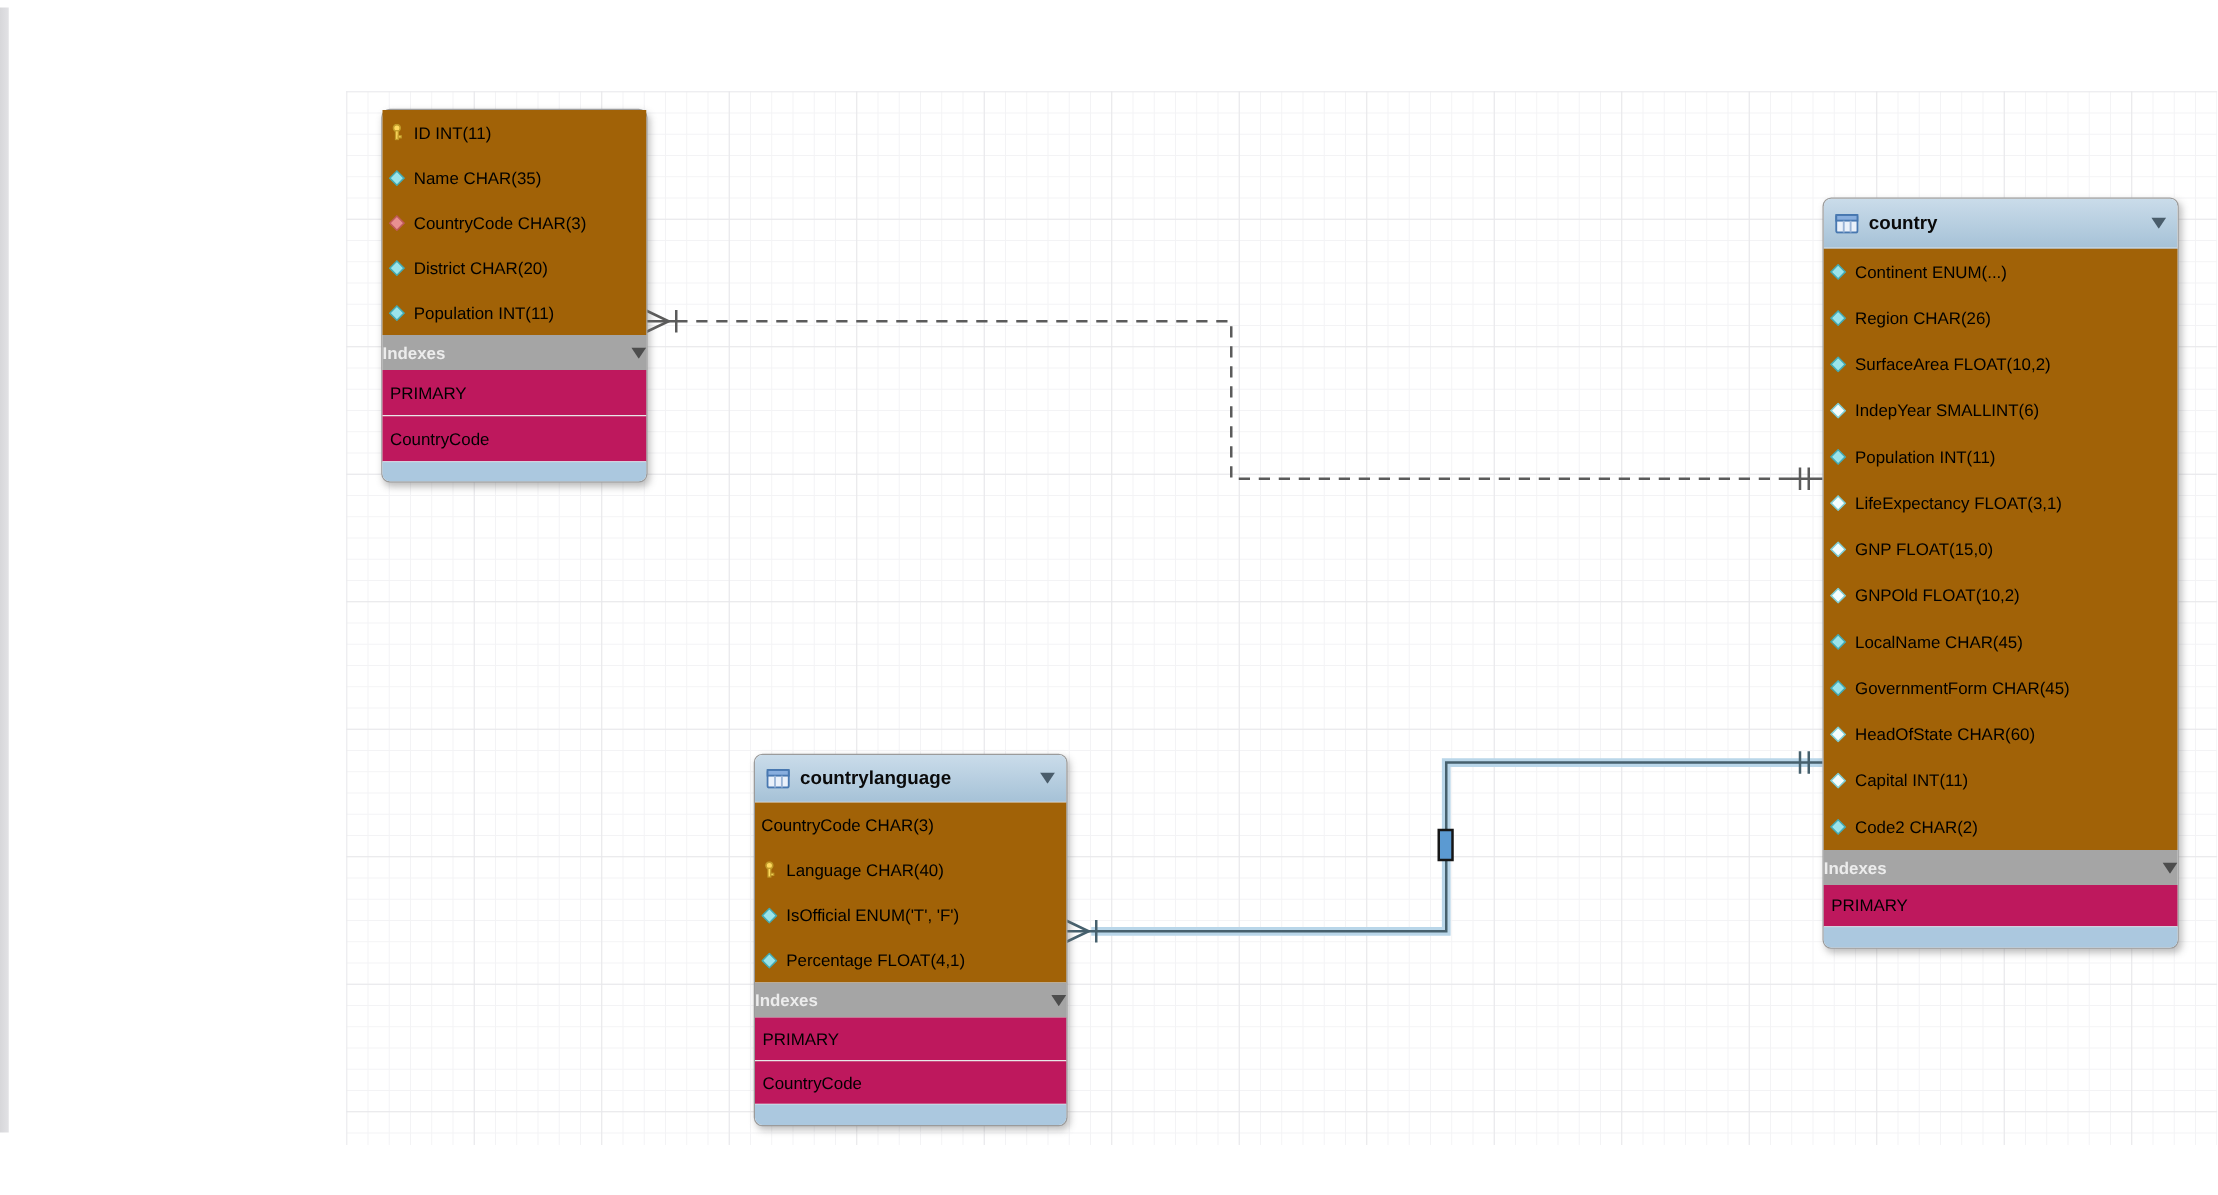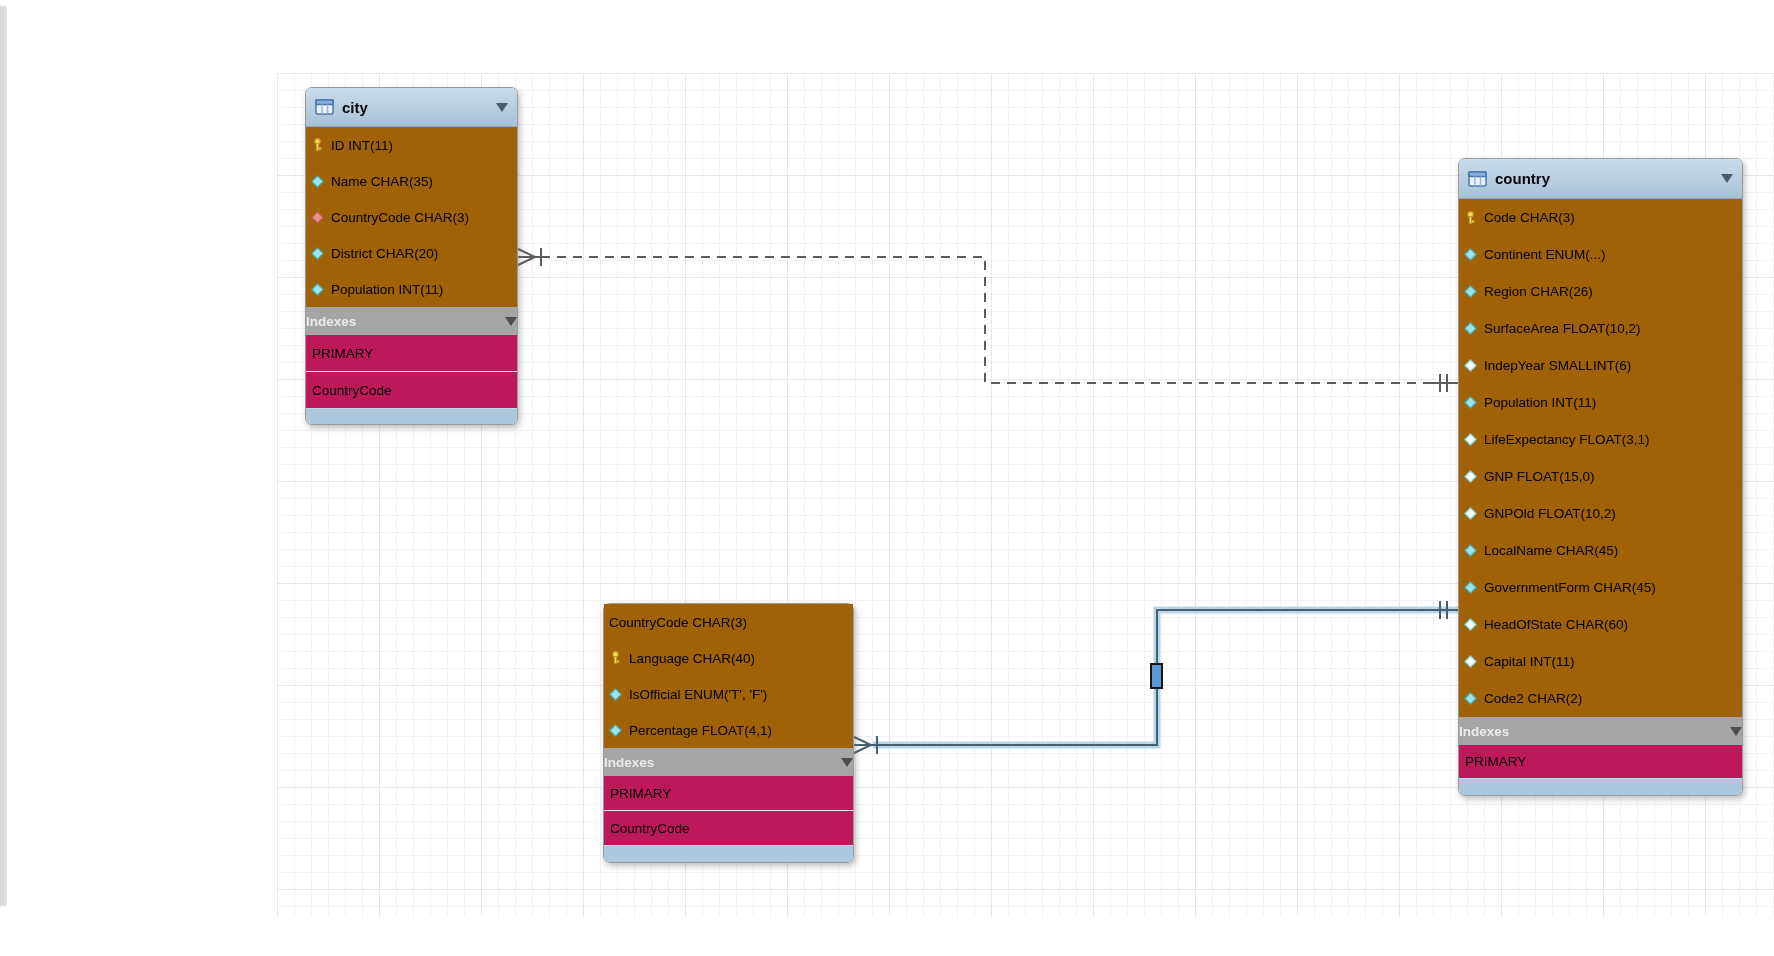--- a/index.html
+++ b/index.html
@@ -64,100 +64,100 @@
         <line x1="852" y1="745" x2="877" y2="745"></line>
         <line x1="877" y1="736" x2="877" y2="754"></line>
         <line x1="1440" y1="601" x2="1440" y2="619"></line>
         <line x1="1447" y1="601" x2="1447" y2="619"></line>
       </g>
       <rect x="1151" y="664" width="11" height="24" fill="#5b9ad2" stroke="#161616" stroke-width="2"></rect>
     </g>
   </svg>
 
   <div class="table-card" style="left:305px;top:87px;width:211px;--hh:38px;--rh:36px;--ih:36px;--fh:15px;">
+    <div class="t-cols">
+        <div class="col-row">
+          <span class="col-icon">
+            <svg width="13" height="14" viewBox="0 0 13 14">
+              <circle cx="6.5" cy="3.4" r="2.7" fill="#ffd95e" stroke="#c09a28" stroke-width="1.3"></circle>
+              <rect x="5.4" y="5.6" width="2.2" height="7" fill="#ffd95e" stroke="#c09a28" stroke-width="1"></rect>
+              <rect x="7.6" y="9.6" width="2.4" height="1.7" fill="#ffd95e" stroke="#c09a28" stroke-width="0.9"></rect>
+            </svg>
+          </span>
+          <span>ID INT(11)</span>
+        </div>
+        <div class="col-row">
+          <span class="col-icon">
+            <svg width="13" height="13" viewBox="0 0 13 13">
+              <polygon points="6.5,0.8 12.2,6.5 6.5,12.2 0.8,6.5" fill="#9be4ea" stroke="#44aab2" stroke-width="1.2"></polygon>
+            </svg>
+          </span>
+          <span>Name CHAR(35)</span>
+        </div>
+        <div class="col-row">
+          <span class="col-icon">
+            <svg width="13" height="13" viewBox="0 0 13 13">
+              <polygon points="6.5,0.8 12.2,6.5 6.5,12.2 0.8,6.5" fill="#e89090" stroke="#bf5a5a" stroke-width="1.2"></polygon>
+            </svg>
+          </span>
+          <span>CountryCode CHAR(3)</span>
+        </div>
+        <div class="col-row">
+          <span class="col-icon">
+            <svg width="13" height="13" viewBox="0 0 13 13">
+              <polygon points="6.5,0.8 12.2,6.5 6.5,12.2 0.8,6.5" fill="#9be4ea" stroke="#44aab2" stroke-width="1.2"></polygon>
+            </svg>
+          </span>
+          <span>District CHAR(20)</span>
+        </div>
+        <div class="col-row">
+          <span class="col-icon">
+            <svg width="13" height="13" viewBox="0 0 13 13">
+              <polygon points="6.5,0.8 12.2,6.5 6.5,12.2 0.8,6.5" fill="#9be4ea" stroke="#44aab2" stroke-width="1.2"></polygon>
+            </svg>
+          </span>
+          <span>Population INT(11)</span>
+        </div>
+      </div>
+    <div class="t-idx-hdr">
+      <span>Indexes</span>
+      <span class="t-tri">
+        <svg width="12" height="9" viewBox="0 0 12 9">
+            <polygon points="0,0 12,0 6,9" fill="#4d4d4d"></polygon>
+          </svg>
+      </span>
+    </div>
+    <div class="idx-rows">
+        <div class="idx-row">
+          <span>PRIMARY</span>
+        </div>
+        <div class="idx-row">
+          <span>CountryCode</span>
+        </div>
+      </div>
+    <div class="t-footer"></div>
+  </div>
+
+  <div class="table-card" style="left:603px;top:603px;width:249px;--hh:37px;--rh:36px;--ih:34px;--fh:16px;">
     <div class="t-header">
       <span class="t-icon">
         <svg width="19" height="16" viewBox="0 0 19 16">
             <rect x="1" y="1" width="17" height="14" rx="1.5" fill="#eaf1fa" stroke="#4878b0" stroke-width="1.5"></rect>
             <rect x="1" y="1" width="17" height="4.5" fill="#88aede" stroke="#4878b0" stroke-width="1.5"></rect>
             <line x1="7" y1="5.5" x2="7" y2="15" stroke="#9ab4d6" stroke-width="1.5"></line>
             <line x1="12.5" y1="5.5" x2="12.5" y2="15" stroke="#9ab4d6" stroke-width="1.5"></line>
           </svg>
       </span>
-      <span class="t-name">city</span>
+      <span class="t-name">countrylanguage</span>
       <span class="t-tri">
         <svg width="12" height="9" viewBox="0 0 12 9">
             <polygon points="0,0 12,0 6,9" fill="#4a5d6b"></polygon>
           </svg>
       </span>
     </div>
-    <div class="t-cols">
-        <div class="col-row">
-          <span class="col-icon">
-            <svg width="13" height="14" viewBox="0 0 13 14">
-              <circle cx="6.5" cy="3.4" r="2.7" fill="#ffd95e" stroke="#c09a28" stroke-width="1.3"></circle>
-              <rect x="5.4" y="5.6" width="2.2" height="7" fill="#ffd95e" stroke="#c09a28" stroke-width="1"></rect>
-              <rect x="7.6" y="9.6" width="2.4" height="1.7" fill="#ffd95e" stroke="#c09a28" stroke-width="0.9"></rect>
-            </svg>
-          </span>
-          <span>ID INT(11)</span>
-        </div>
-        <div class="col-row">
-          <span class="col-icon">
-            <svg width="13" height="13" viewBox="0 0 13 13">
-              <polygon points="6.5,0.8 12.2,6.5 6.5,12.2 0.8,6.5" fill="#9be4ea" stroke="#44aab2" stroke-width="1.2"></polygon>
-            </svg>
-          </span>
-          <span>Name CHAR(35)</span>
-        </div>
-        <div class="col-row">
-          <span class="col-icon">
-            <svg width="13" height="13" viewBox="0 0 13 13">
-              <polygon points="6.5,0.8 12.2,6.5 6.5,12.2 0.8,6.5" fill="#e89090" stroke="#bf5a5a" stroke-width="1.2"></polygon>
-            </svg>
-          </span>
-          <span>CountryCode CHAR(3)</span>
-        </div>
-        <div class="col-row">
-          <span class="col-icon">
-            <svg width="13" height="13" viewBox="0 0 13 13">
-              <polygon points="6.5,0.8 12.2,6.5 6.5,12.2 0.8,6.5" fill="#9be4ea" stroke="#44aab2" stroke-width="1.2"></polygon>
-            </svg>
-          </span>
-          <span>District CHAR(20)</span>
-        </div>
-        <div class="col-row">
-          <span class="col-icon">
-            <svg width="13" height="13" viewBox="0 0 13 13">
-              <polygon points="6.5,0.8 12.2,6.5 6.5,12.2 0.8,6.5" fill="#9be4ea" stroke="#44aab2" stroke-width="1.2"></polygon>
-            </svg>
-          </span>
-          <span>Population INT(11)</span>
-        </div>
-      </div>
-    <div class="t-idx-hdr">
-      <span>Indexes</span>
-      <span class="t-tri">
-        <svg width="12" height="9" viewBox="0 0 12 9">
-            <polygon points="0,0 12,0 6,9" fill="#4d4d4d"></polygon>
-          </svg>
-      </span>
-    </div>
-    <div class="idx-rows">
-        <div class="idx-row">
-          <span>PRIMARY</span>
-        </div>
-        <div class="idx-row">
-          <span>CountryCode</span>
-        </div>
-      </div>
-    <div class="t-footer"></div>
-  </div>
-
-  <div class="table-card" style="left:603px;top:603px;width:249px;--hh:37px;--rh:36px;--ih:34px;--fh:16px;">
     <div class="t-cols">
         <div class="col-row">
           <span>CountryCode CHAR(3)</span>
         </div>
         <div class="col-row">
           <span class="col-icon">
             <svg width="13" height="14" viewBox="0 0 13 14">
               <circle cx="6.5" cy="3.4" r="2.7" fill="#ffd95e" stroke="#c09a28" stroke-width="1.3"></circle>
               <rect x="5.4" y="5.6" width="2.2" height="7" fill="#ffd95e" stroke="#c09a28" stroke-width="1"></rect>
               <rect x="7.6" y="9.6" width="2.4" height="1.7" fill="#ffd95e" stroke="#c09a28" stroke-width="0.9"></rect>
@@ -214,30 +214,20 @@
       <span class="t-name">country</span>
       <span class="t-tri">
         <svg width="12" height="9" viewBox="0 0 12 9">
             <polygon points="0,0 12,0 6,9" fill="#4a5d6b"></polygon>
           </svg>
       </span>
     </div>
     <div class="t-cols">
         <div class="col-row">
           <span class="col-icon">
-            <svg width="13" height="14" viewBox="0 0 13 14">
-              <circle cx="6.5" cy="3.4" r="2.7" fill="#ffd95e" stroke="#c09a28" stroke-width="1.3"></circle>
-              <rect x="5.4" y="5.6" width="2.2" height="7" fill="#ffd95e" stroke="#c09a28" stroke-width="1"></rect>
-              <rect x="7.6" y="9.6" width="2.4" height="1.7" fill="#ffd95e" stroke="#c09a28" stroke-width="0.9"></rect>
-            </svg>
-          </span>
-          <span>Code CHAR(3)</span>
-        </div>
-        <div class="col-row">
-          <span class="col-icon">
             <svg width="13" height="13" viewBox="0 0 13 13">
               <polygon points="6.5,0.8 12.2,6.5 6.5,12.2 0.8,6.5" fill="#9be4ea" stroke="#44aab2" stroke-width="1.2"></polygon>
             </svg>
           </span>
           <span>Continent ENUM(...)</span>
         </div>
         <div class="col-row">
           <span class="col-icon">
             <svg width="13" height="13" viewBox="0 0 13 13">
               <polygon points="6.5,0.8 12.2,6.5 6.5,12.2 0.8,6.5" fill="#9be4ea" stroke="#44aab2" stroke-width="1.2"></polygon>

